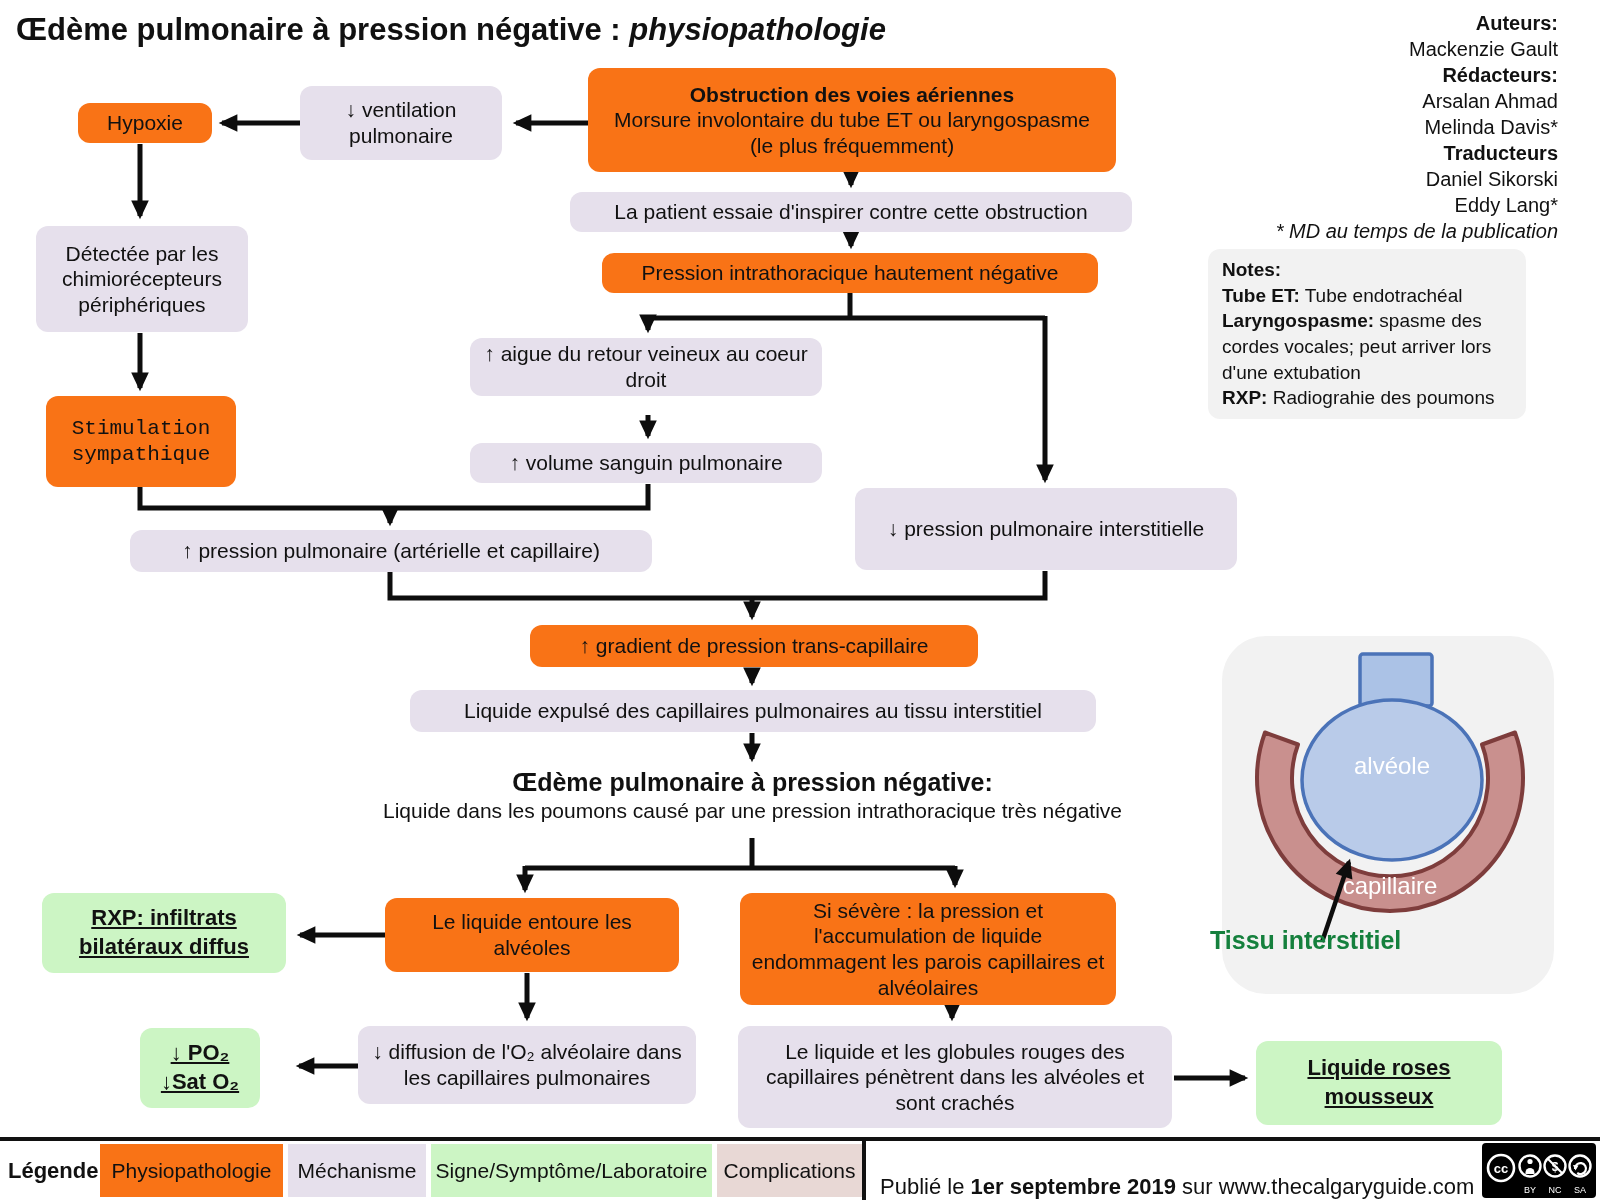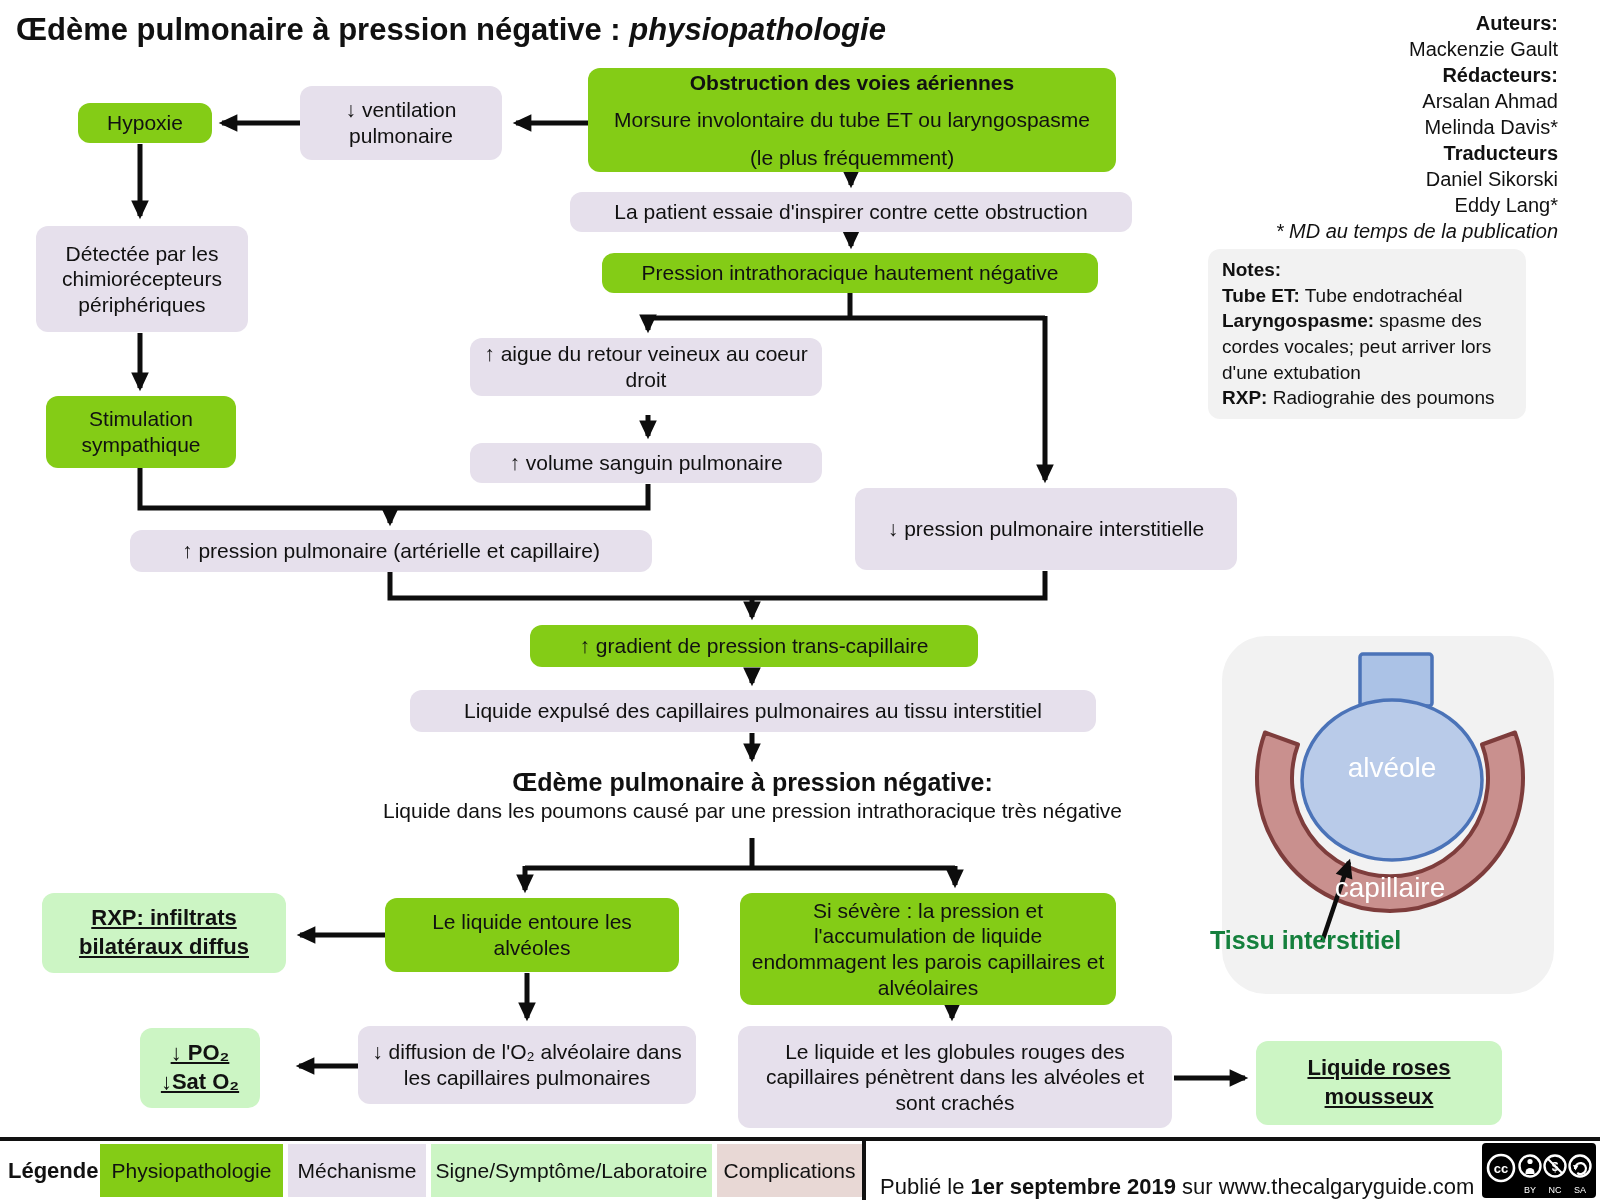--- a/index.html
+++ b/index.html
@@ -6,34 +6,34 @@
   .canvas{
     position:relative;width:1600px;height:1200px;background:#ffffff;
     font-family:"Liberation Sans","DejaVu Sans",sans-serif;color:#111;overflow:hidden;
   }
   
   .node{
     position:absolute;border-radius:12px;box-sizing:border-box;
     display:flex;flex-direction:column;align-items:center;justify-content:center;
     text-align:center;font-size:21px;line-height:1.22;padding:4px 10px;z-index:2;
   }
-  .blue{background:#84cc16;gap:12px;}
+  .blue{background:#f97316;}
   .lav{background:#e6e0ec;}
   .green{background:#ccf5c4;}
   .rose{background:#e8d8d5;}
   .green-text{font-weight:bold;text-decoration:underline;font-size:22px;line-height:1.3;}
   .bold{font-weight:bold;}
   
   #n-hypoxie{left:78px;top:103px;width:134px;height:40px;}
   #n-ventilation{left:300px;top:86px;width:202px;height:74px;}
   #n-obstruction{left:588px;top:68px;width:528px;height:104px;}
   #n-patient{left:570px;top:192px;width:562px;height:40px;}
   #n-pression-intra{left:602px;top:253px;width:496px;height:40px;}
   #n-detectee{left:36px;top:226px;width:212px;height:106px;}
-  #n-stimulation{left:46px;top:396px;width:190px;height:72px;}
+  #n-stimulation{left:46px;top:396px;width:190px;height:91px;font-family:Liberation Mono, monospace;}
   #n-retour{left:470px;top:338px;width:352px;height:58px;}
   #n-volume{left:470px;top:443px;width:352px;height:40px;}
   #n-pression-art{left:130px;top:530px;width:522px;height:42px;}
   #n-interstitielle{left:855px;top:488px;width:382px;height:82px;}
   #n-gradient{left:530px;top:625px;width:448px;height:42px;}
   #n-expulse{left:410px;top:690px;width:686px;height:42px;}
   #n-entoure{left:385px;top:898px;width:294px;height:74px;}
   #n-severe{left:740px;top:893px;width:376px;height:112px;}
   #n-rxp{left:42px;top:893px;width:244px;height:80px;}
   #n-po2{left:140px;top:1028px;width:120px;height:80px;}
@@ -48,21 +48,21 @@
   .central-head .h2{font-size:21px;margin-top:2px;}
   
   .credits{position:absolute;left:1150px;top:10px;width:408px;text-align:right;font-size:20px;line-height:1.3;z-index:2;}
   .credits .foot{font-style:italic;}
   
   .notes{position:absolute;left:1208px;top:249px;width:318px;min-height:168px;background:#f2f2f2;border-radius:12px;
          padding:8px 14px;box-sizing:border-box;font-size:19px;line-height:1.35;z-index:2;text-align:left;}
   .notes p{margin:0;}
   
   .fig-panel{position:absolute;left:1222px;top:636px;width:332px;height:358px;background:#f2f2f2;border-radius:44px;z-index:0;}
-  .fig-label{position:absolute;z-index:3;color:#fff;font-size:28px;text-align:center;}
+  .fig-label{position:absolute;z-index:3;color:#fff;font-size:24px;text-align:center;}
   #lbl-alveole{left:1302px;top:752px;width:180px;}
   #lbl-capillaire{left:1290px;top:872px;width:200px;}
   #lbl-tissu{position:absolute;left:1210px;top:926px;z-index:3;color:#15803d;font-size:25px;font-weight:bold;}
   
   .overlay{position:absolute;left:0;top:0;z-index:1;pointer-events:none;}
   
   .legend-band{position:absolute;left:0;top:1137px;width:1600px;height:63px;border-top:4px solid #111;box-sizing:border-box;background:#fff;z-index:4;}
   .legend-label{position:absolute;left:8px;top:0;height:59px;display:flex;align-items:center;font-weight:bold;font-size:22px;}
   .chip{position:absolute;top:3px;height:53px;display:flex;align-items:center;justify-content:center;font-size:21px;}
   #chip-0{left:100px;width:183px;}

